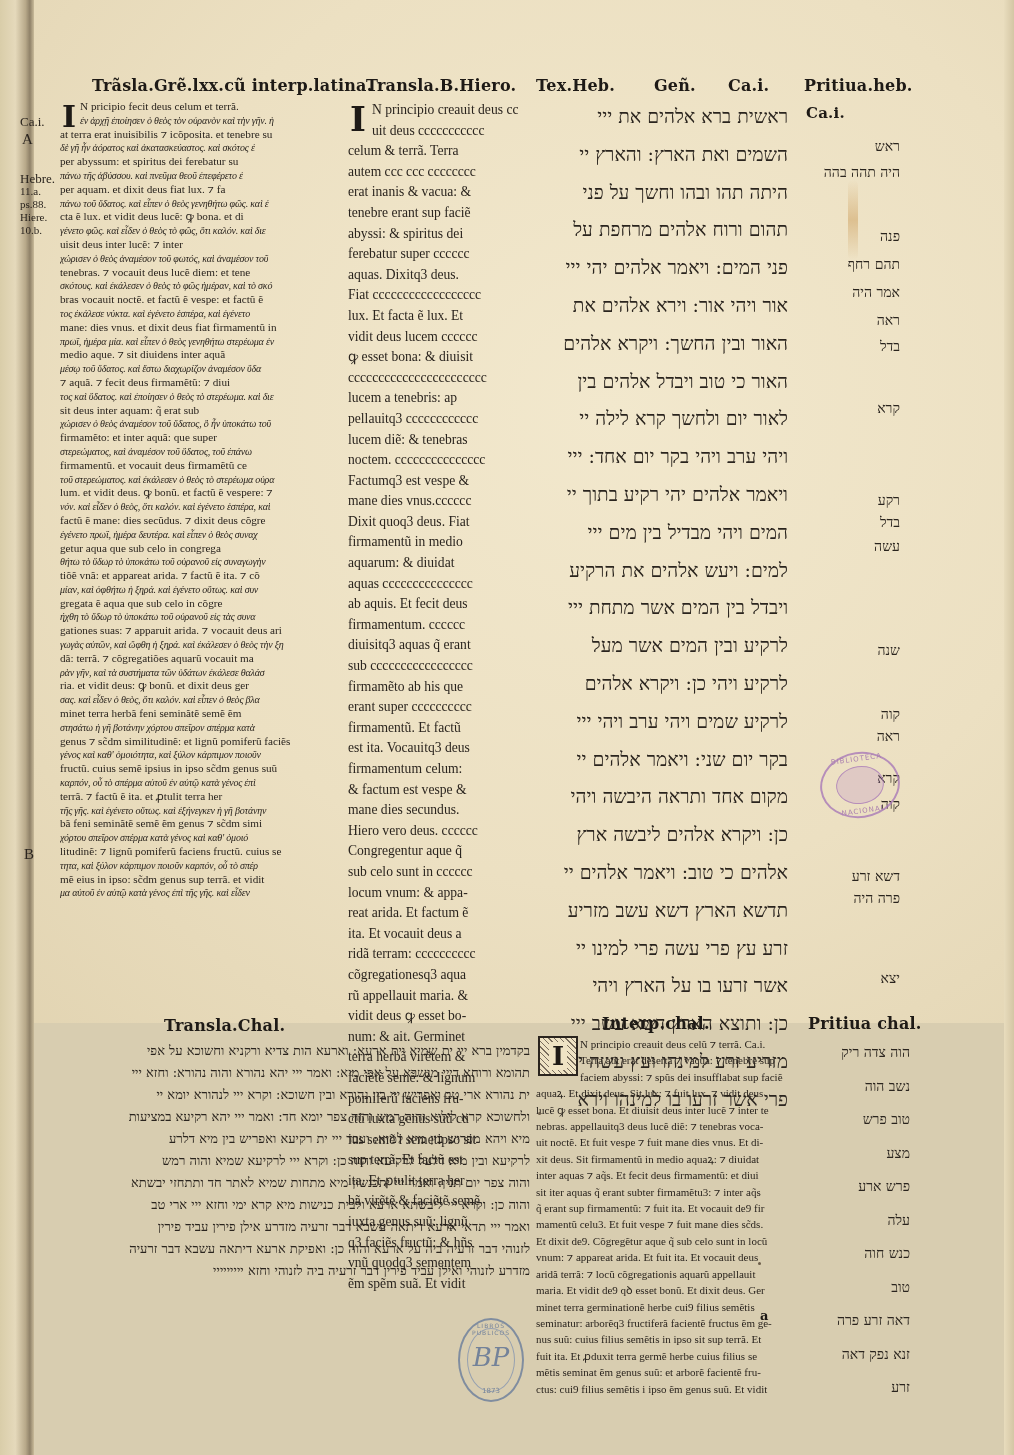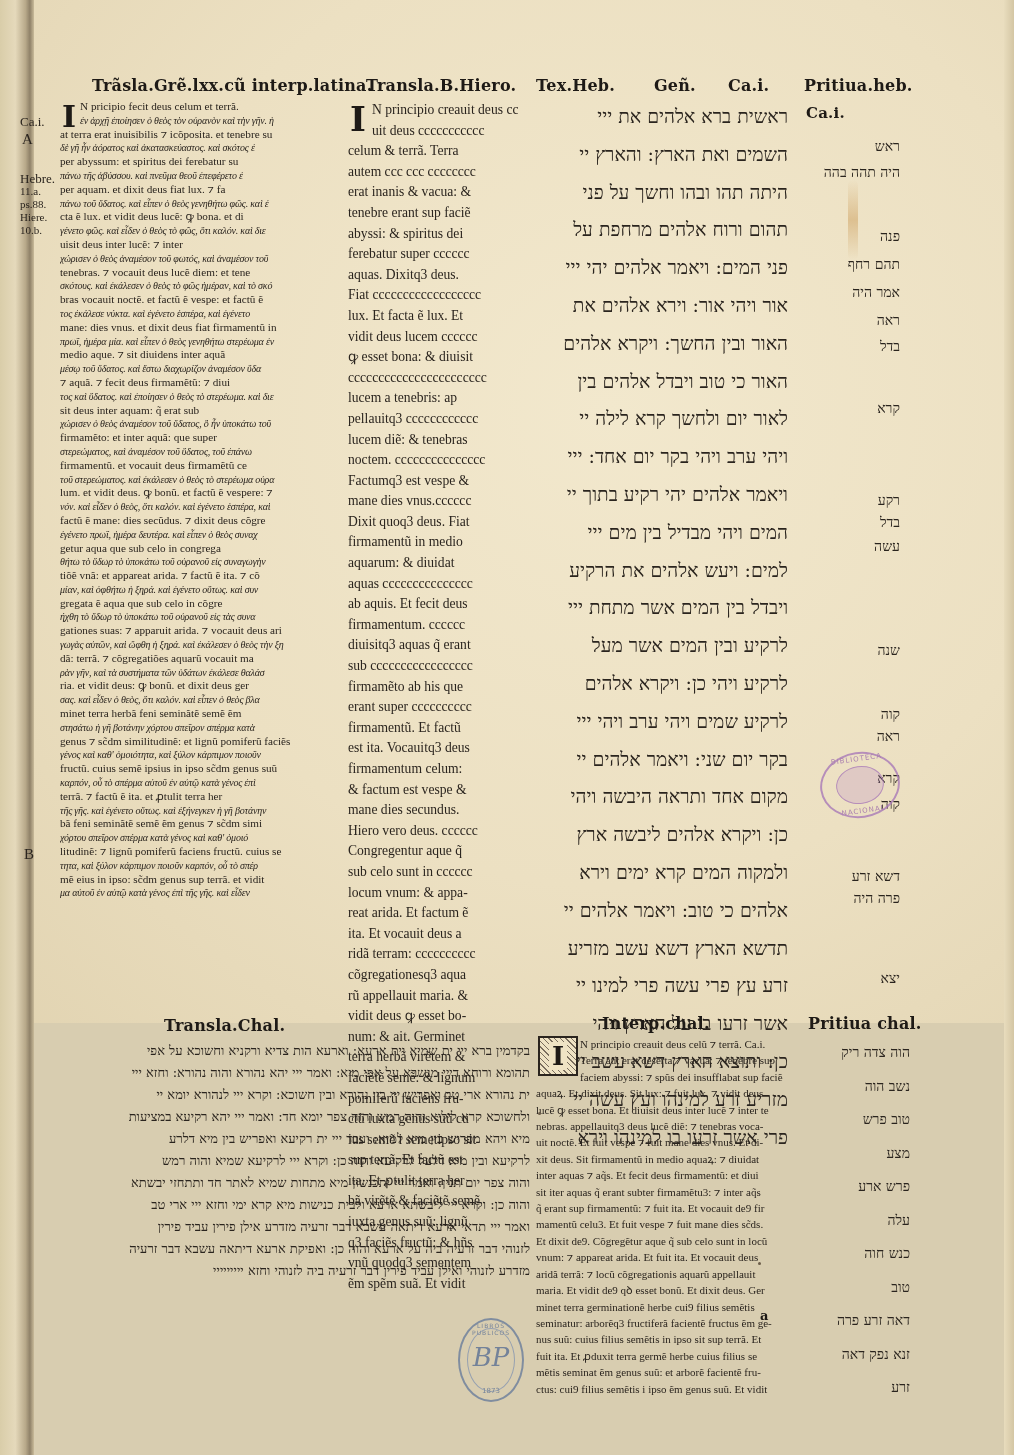--- a/index.html
+++ b/index.html
@@ -261,21 +261,20 @@
       <span class="ln">ויאמר אלהים יהי רקיע בתוך יי</span>
       <span class="ln">המים ויהי מבדיל בין מים ייי</span>
       <span class="ln">למים: ויעש אלהים את הרקיע</span>
       <span class="ln">ויבדל בין המים אשר מתחת ייי</span>
       <span class="ln">לרקיע ובין המים אשר מעל</span>
       <span class="ln">לרקיע ויהי כן: ויקרא אלהים</span>
       <span class="ln">לרקיע שמים ויהי ערב ויהי ייי</span>
       <span class="ln">בקר יום שני: ויאמר אלהים יי</span>
       <span class="ln">מקום אחד ותראה היבשה ויהי</span>
       <span class="ln">כן: ויקרא אלהים ליבשה ארץ</span>
-      <span class="ln">ולמקוה המים קרא ימים וירא</span>
       <span class="ln">אלהים כי טוב: ויאמר אלהים יי</span>
       <span class="ln">תדשא הארץ דשא עשב מזריע</span>
       <span class="ln">זרע עץ פרי עשה פרי למינו יי</span>
       <span class="ln">אשר זרעו בו על הארץ ויהי</span>
       <span class="ln">כן: ותוצא הארץ דשא עשב ייי</span>
       <span class="ln">מזריע זרע למינהו ועץ עשה יי</span>
       <span class="ln">פרי אשר זרעו בו למינהו וירא</span>
     </div>
 
   <div class="col roots" id="hr-col">

